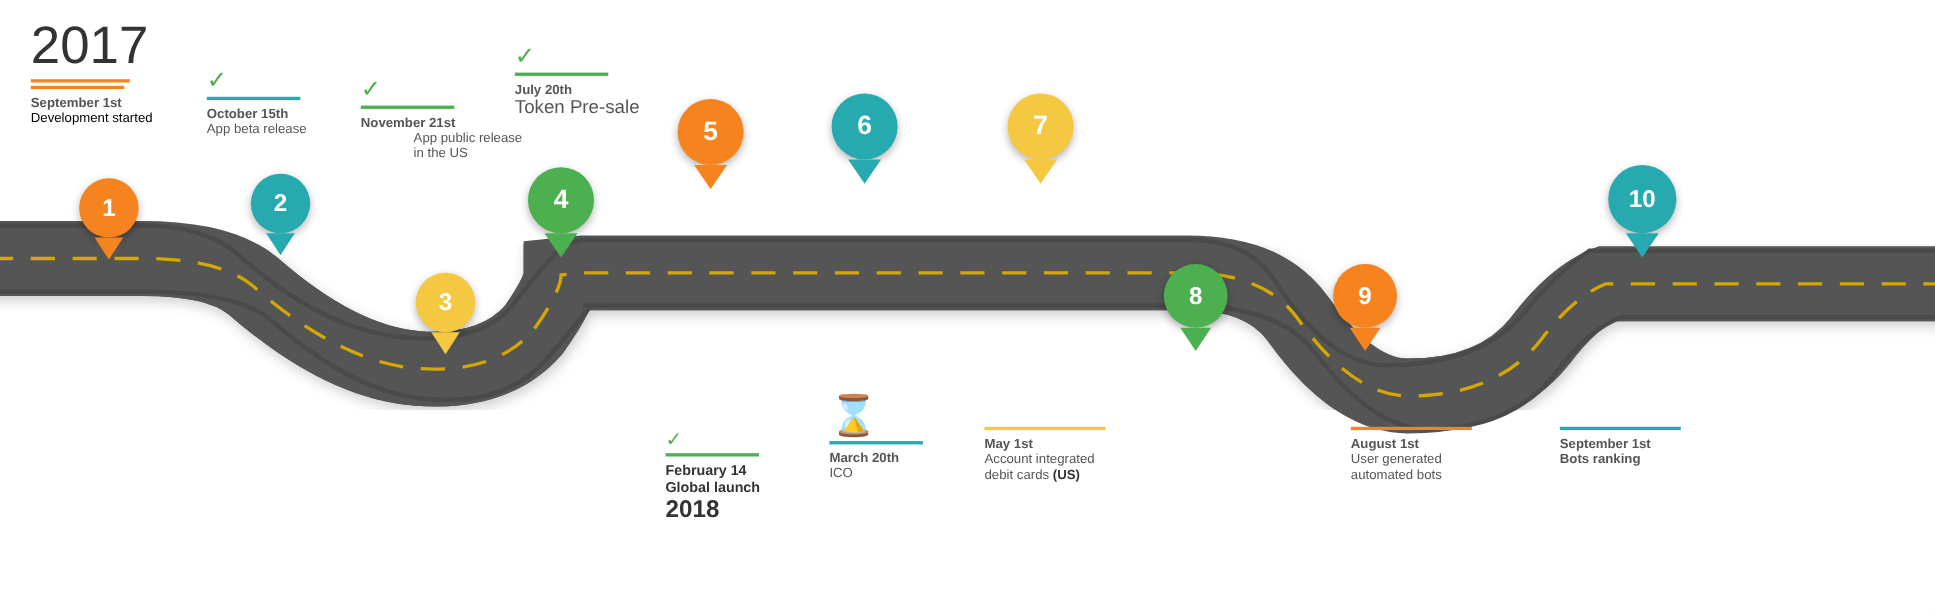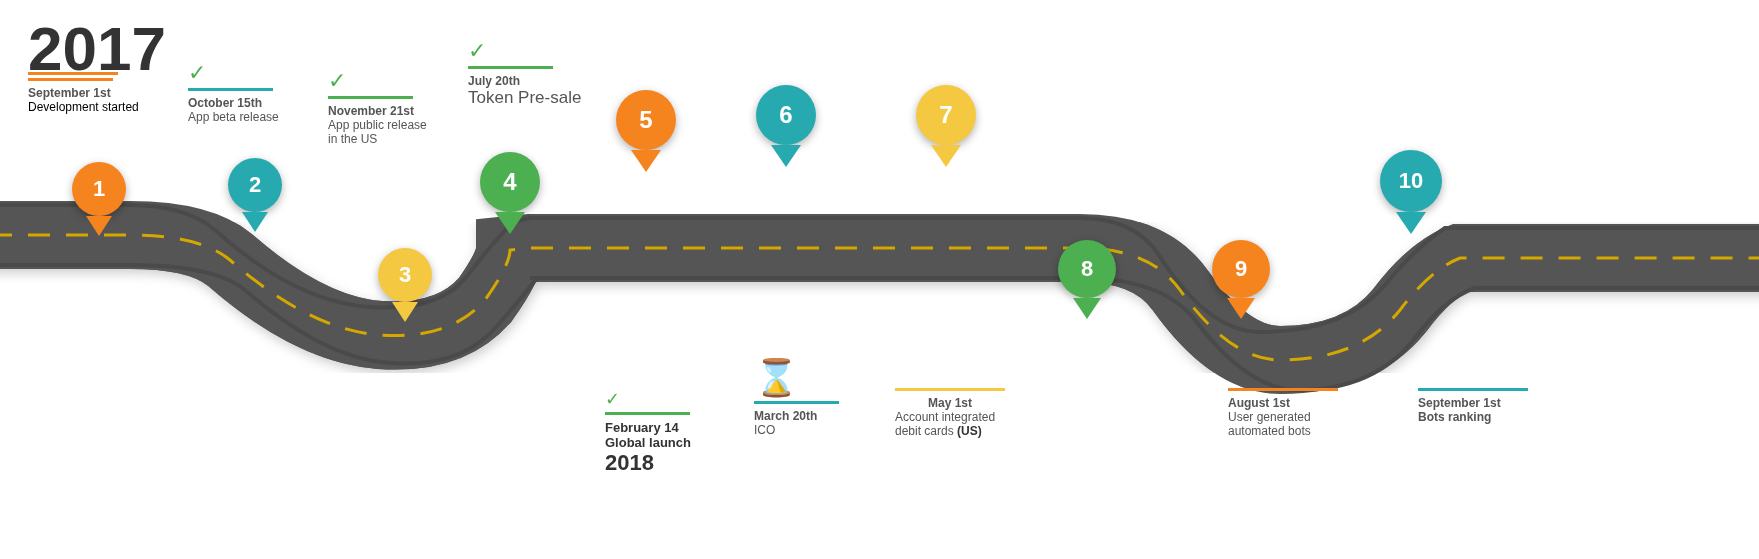--- a/index.html
+++ b/index.html
@@ -24,22 +24,22 @@
       position: absolute;
       top: 0; left: 0;
       width: 100%; height: 100%;
     }
 
     
     .year-label {
       position: absolute;
       top: 18px;
       left: 28px;
-      font-size: 62px;
-      font-weight: 700;
+      font-size: 48px;
+      font-weight: 400;
       color: #333;
       line-height: 1;
     }
 
   </style>
 </head>
 <body>
 
 <div class="roadmap-container">
 
@@ -163,21 +163,21 @@
     <div style="color:#4caf50; font-size:22px; margin-bottom:2px;">✓</div>
     <div style="width:85px; height:3px; background:#26a9af; margin-bottom:5px;"></div>
     <div style="font-size:12px; color:#555; font-weight:600;">October 15th</div>
     <div style="font-size:12px; color:#555;">App beta release</div>
   </div>
 
   <div style="position:absolute; left:328px; top:68px;">
     <div style="color:#4caf50; font-size:22px; margin-bottom:2px;">✓</div>
     <div style="width:85px; height:3px; background:#4caf50; margin-bottom:5px;"></div>
     <div style="font-size:12px; color:#555; font-weight:600;">November 21st</div>
-    <div style="font-size:12px; color:#555;">App public release<br>in the US</div>
+    <div style="font-size:12px; color:#555;margin-left:48px;">App public release<br>in the US</div>
   </div>
 
   <div style="position:absolute; left:468px; top:38px;">
     <div style="color:#4caf50; font-size:22px; margin-bottom:2px;">✓</div>
     <div style="width:85px; height:3px; background:#4caf50; margin-bottom:5px;"></div>
     <div style="font-size:12px; color:#555; font-weight:600;">July 20th</div>
     <div style="font-size:17px; color:#555;">Token Pre-sale</div>
   </div>
 
   <div style="position:absolute; left:605px; top:388px;">
@@ -190,21 +190,21 @@
 
   <div style="position:absolute; left:754px; top:360px;">
     <div style="color:#4caf50; font-size:36px; line-height:1; margin-bottom:5px;">⌛</div>
     <div style="width:85px; height:3px; background:#26a9af; margin-bottom:5px;"></div>
     <div style="font-size:12px; color:#555; font-weight:600;">March 20th</div>
     <div style="font-size:12px; color:#555;">ICO</div>
   </div>
 
   <div style="position:absolute; left:895px; top:388px;">
     <div style="width:110px; height:3px; background:#f5c842; margin-bottom:5px;"></div>
-    <div style="font-size:12px; color:#555; font-weight:600;text-align:center;">May 1st</div>
+    <div style="font-size:12px; color:#555; font-weight:600;">May 1st</div>
     <div style="font-size:12px; color:#555;">Account integrated<br>debit cards <strong style="color:#333;">(US)</strong></div>
   </div>
 
 
   <div style="position:absolute; left:1228px; top:388px;">
     <div style="width:110px; height:3px; background:#f5841f; margin-bottom:5px;"></div>
     <div style="font-size:12px; color:#555; font-weight:600;">August 1st</div>
     <div style="font-size:12px; color:#555;">User generated<br>automated bots</div>
   </div>
 
@@ -252,18 +252,18 @@
   <div style="position:absolute; left:1058px; top:240px; display:flex; flex-direction:column; align-items:center;">
     <div style="width:58px; height:58px; border-radius:50%; background:#4caf50; display:flex; align-items:center; justify-content:center; font-size:22px; font-weight:900; color:white; box-shadow:0 3px 8px rgba(0,0,0,0.3);">8</div>
     <div style="width:0; height:0; border-left:14px solid transparent; border-right:14px solid transparent; border-top:21px solid #4caf50;"></div>
   </div>
 
   <div style="position:absolute; left:1212px; top:240px; display:flex; flex-direction:column; align-items:center;">
     <div style="width:58px; height:58px; border-radius:50%; background:#f5841f; display:flex; align-items:center; justify-content:center; font-size:22px; font-weight:900; color:white; box-shadow:0 3px 8px rgba(0,0,0,0.3);">9</div>
     <div style="width:0; height:0; border-left:14px solid transparent; border-right:14px solid transparent; border-top:21px solid #f5841f;"></div>
   </div>
 
-  <div style="position:absolute; left:1380px; top:150px; display:flex; flex-direction:column; align-items:center;">
+  <div style="position:absolute; left:1462px; top:150px; display:flex; flex-direction:column; align-items:center;">
     <div style="width:62px; height:62px; border-radius:50%; background:#26a9af; display:flex; align-items:center; justify-content:center; font-size:22px; font-weight:900; color:white; box-shadow:0 3px 8px rgba(0,0,0,0.3);">10</div>
     <div style="width:0; height:0; border-left:15px solid transparent; border-right:15px solid transparent; border-top:22px solid #26a9af;"></div>
   </div>
 
 </div>
 
 </body></html>

